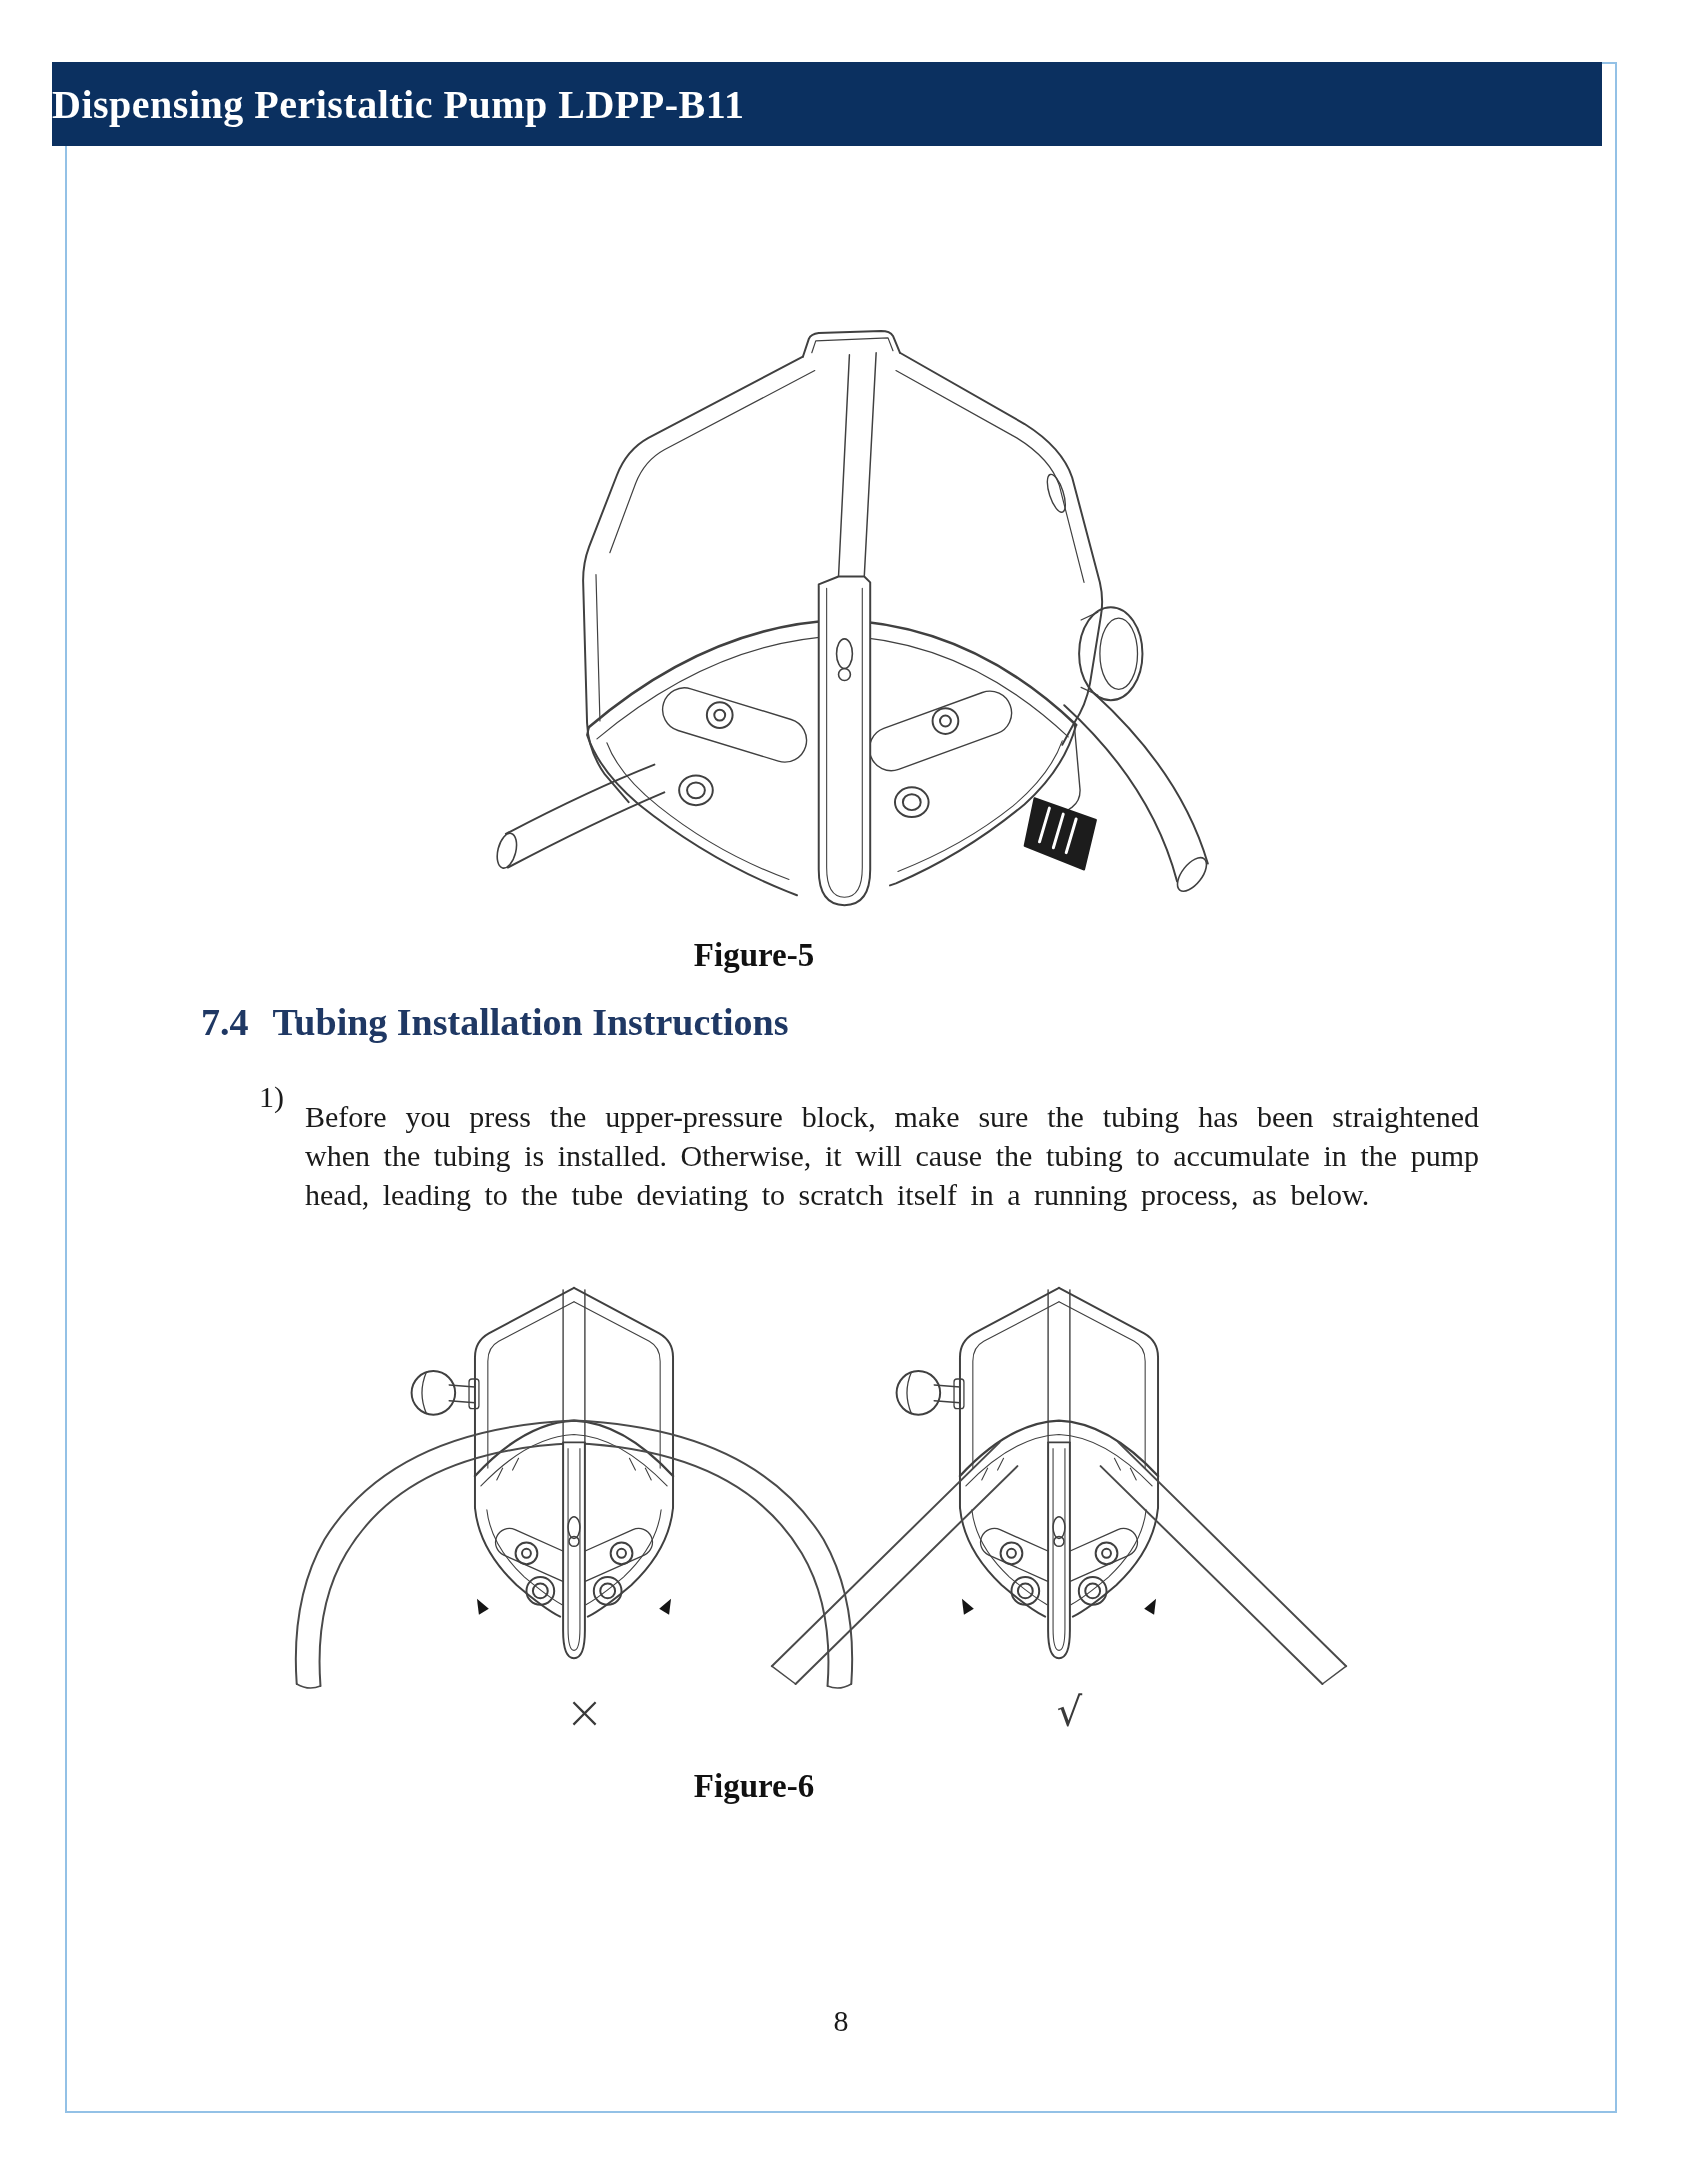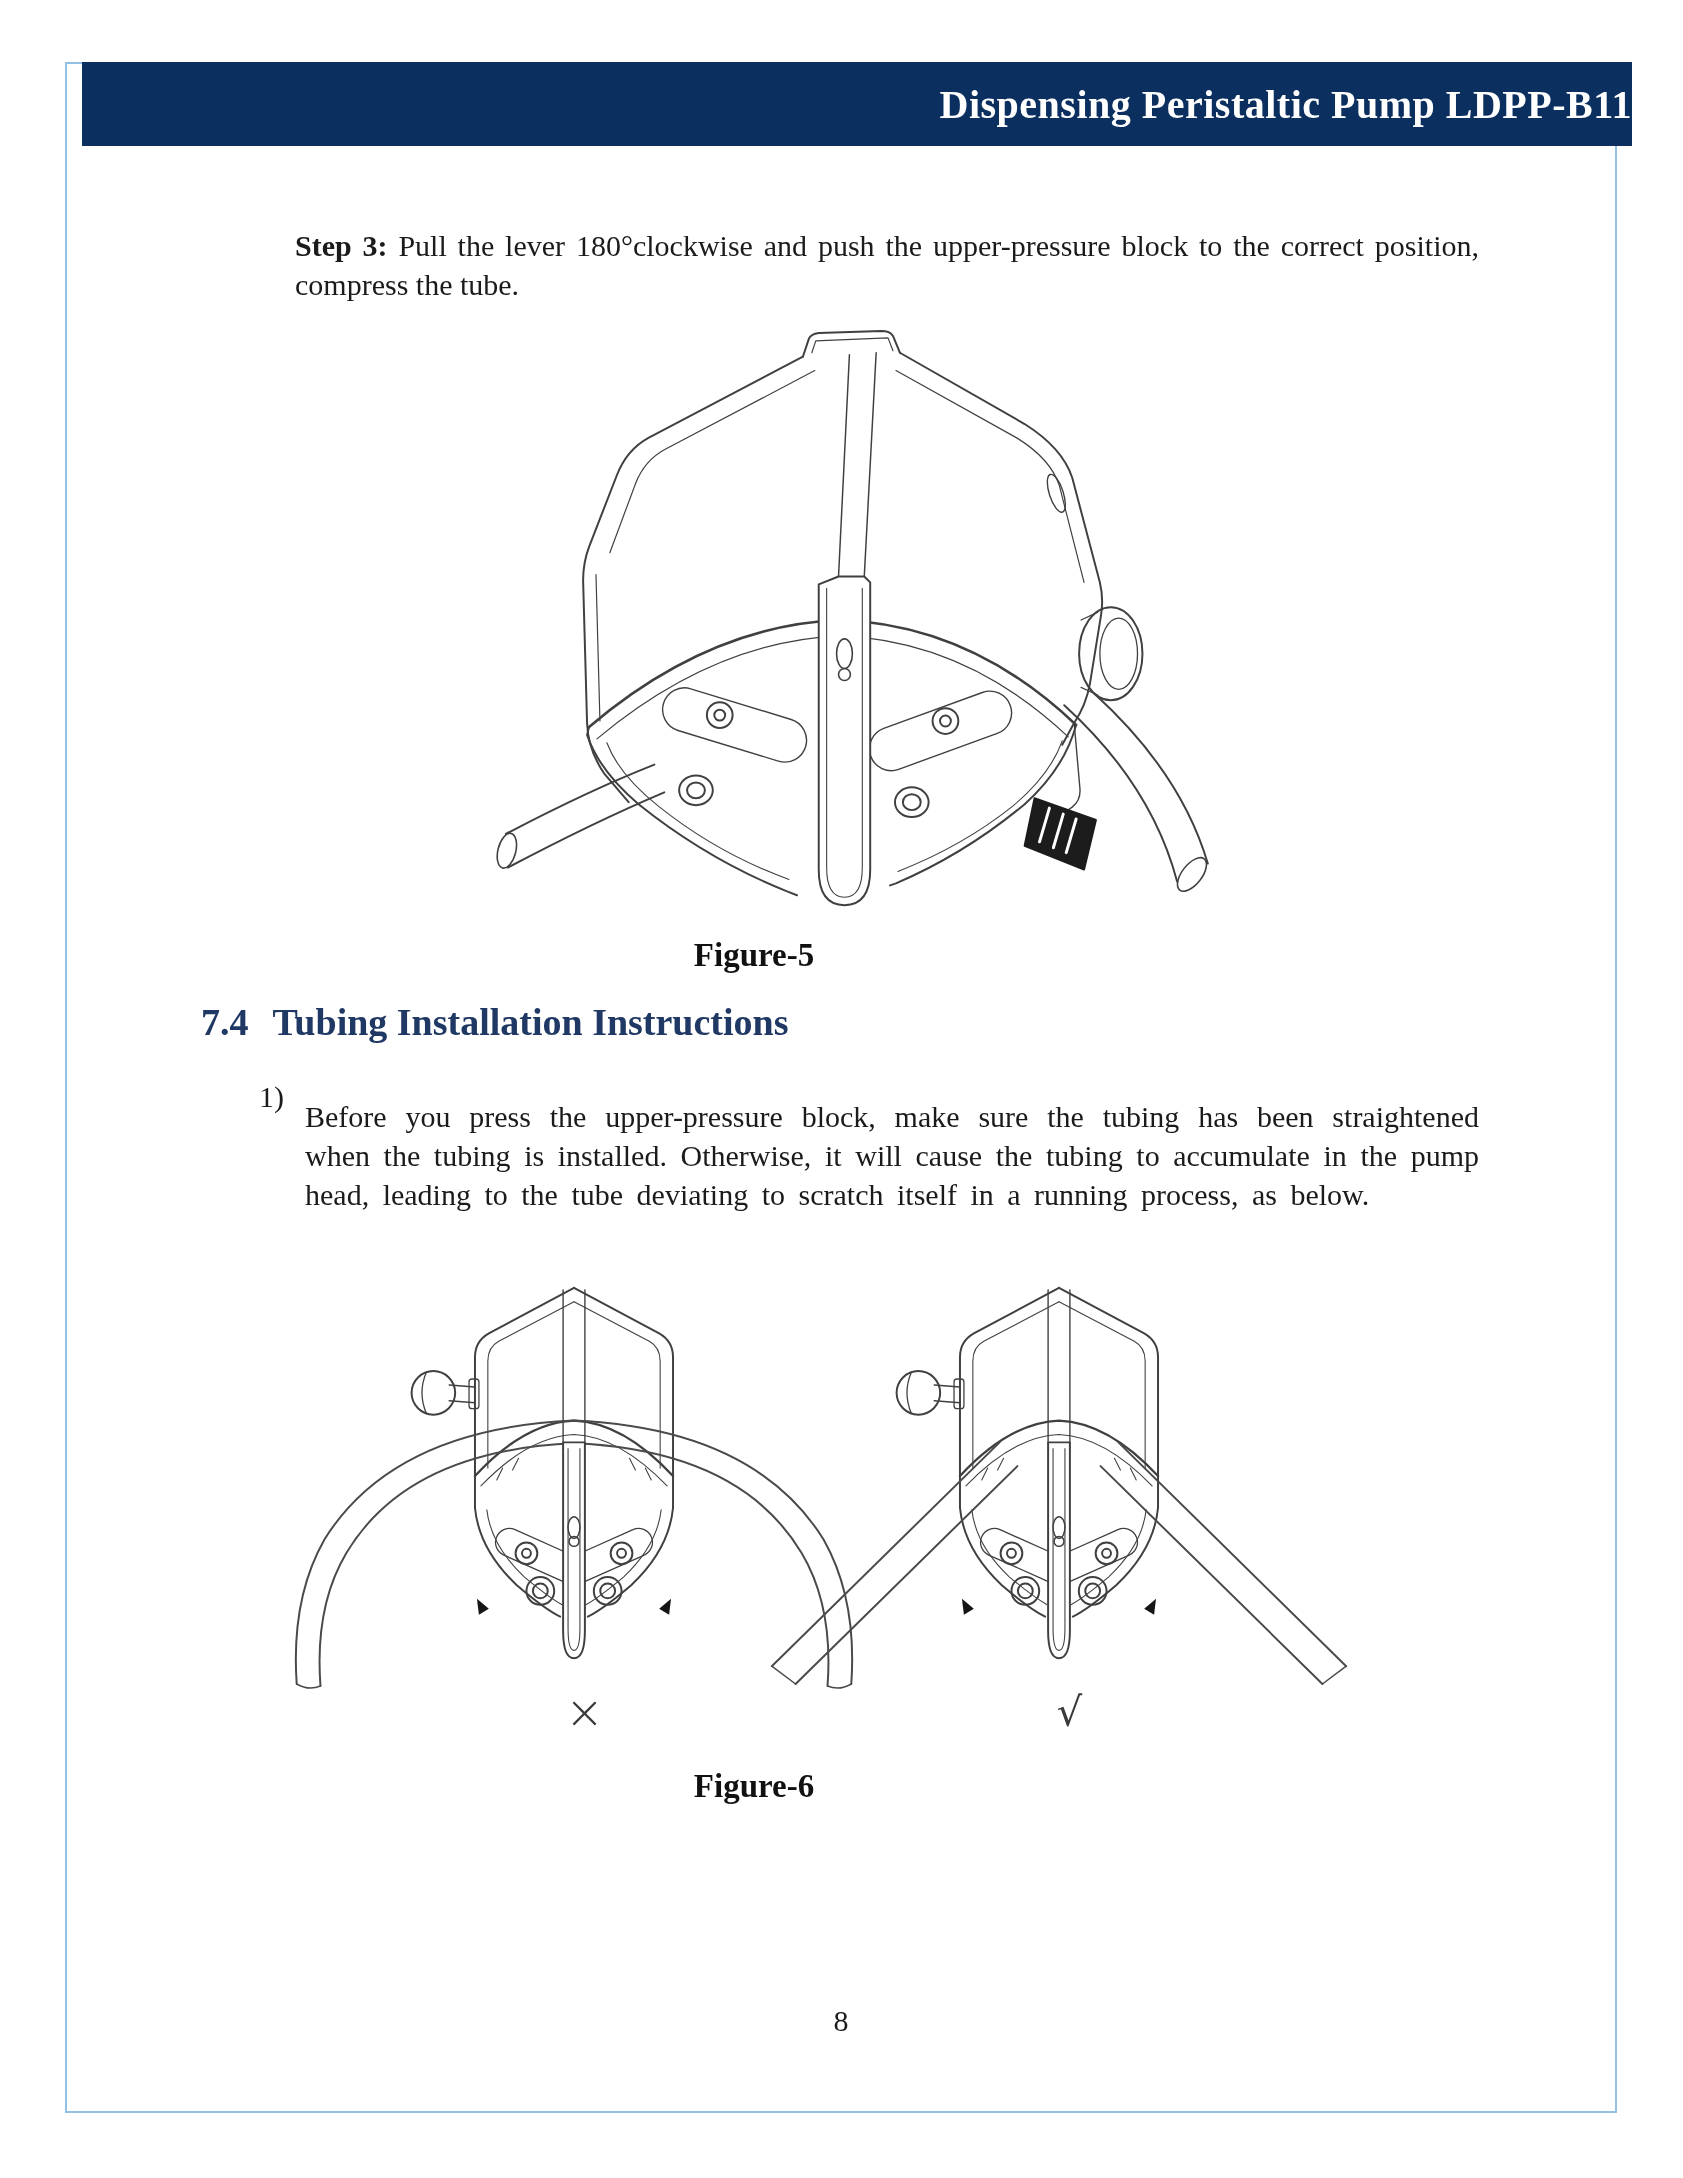--- a/index.html
+++ b/index.html
@@ -1,21 +1,21 @@
 <!DOCTYPE html>
 <html><head>
 <meta charset="utf-8">
 <style>
   html,body{margin:0;padding:0;background:#ffffff;}
   .page{position:relative;width:1683px;height:2178px;background:#ffffff;
         font-family:"Liberation Serif","DejaVu Serif",serif;color:#1b1b1b;overflow:hidden;}
   .border-box{position:absolute;left:65px;top:62px;width:1548px;height:2047px;
         border:2px solid #93c1e6;}
-  .header-bar{position:absolute;left:82px;top:62px;width:1550px;height:84px;
-        background:#0b3060;display:flex;align-items:center;justify-content:flex-end;}
+  .header-bar{position:absolute;left:52px;top:62px;width:1550px;height:84px;
+        background:#0b3060;display:flex;align-items:center;justify-content:flex-start;}
   .header-title{color:#ffffff;font-size:40px;font-weight:bold;letter-spacing:0.5px;}
   .step3{position:absolute;left:295px;top:226px;width:1184px;font-size:30px;
         line-height:39px;text-align:justify;}
   .step3 b{font-weight:bold;}
   .fig5-wrap{position:absolute;left:470px;top:327px;width:743px;height:594px;}
   .caption{position:absolute;left:66px;width:1376px;text-align:center;
         font-size:33px;font-weight:bold;color:#111;}
   .cap5{top:937px;}
   .cap6{top:1768px;}
   .section-heading{position:absolute;left:201px;top:1000px;font-size:38px;
@@ -36,21 +36,20 @@
 <body>
 
 <div class="page">
 
   <div class="border-box"></div>
 
   <div class="header-bar">
     <div class="header-title">Dispensing Peristaltic Pump LDPP-B11</div>
   </div>
 
-  <div class="step3"><b>Step 3:</b><span> Pull the lever 180°clockwise and push the upper-pressure block to the correct position, compress the tube.</span></div>
 
   <div class="fig5-wrap">
     <svg width="743" height="594" viewBox="0 0 750 600">
       <g stroke="#404040" stroke-width="2" fill="none" stroke-linejoin="round" stroke-linecap="round">
 
         <path d="M336,30 L342,12 Q344,7 352,6 L415,4 Q424,4 427,9 L434,26"></path>
         <path d="M345,26 L349,14 L422,11 L427,24" stroke-width="1.2"></path>
 
         <path d="M336,30 L180,112 Q158,124 148,150 L120,222 Q114,238 114,256 L118,400 Q119,428 136,452 L160,480"></path>
         <path d="M434,26 L560,98 Q598,122 608,152 L636,258 Q640,275 637,292 L626,360 Q622,382 610,400 L598,422"></path>

